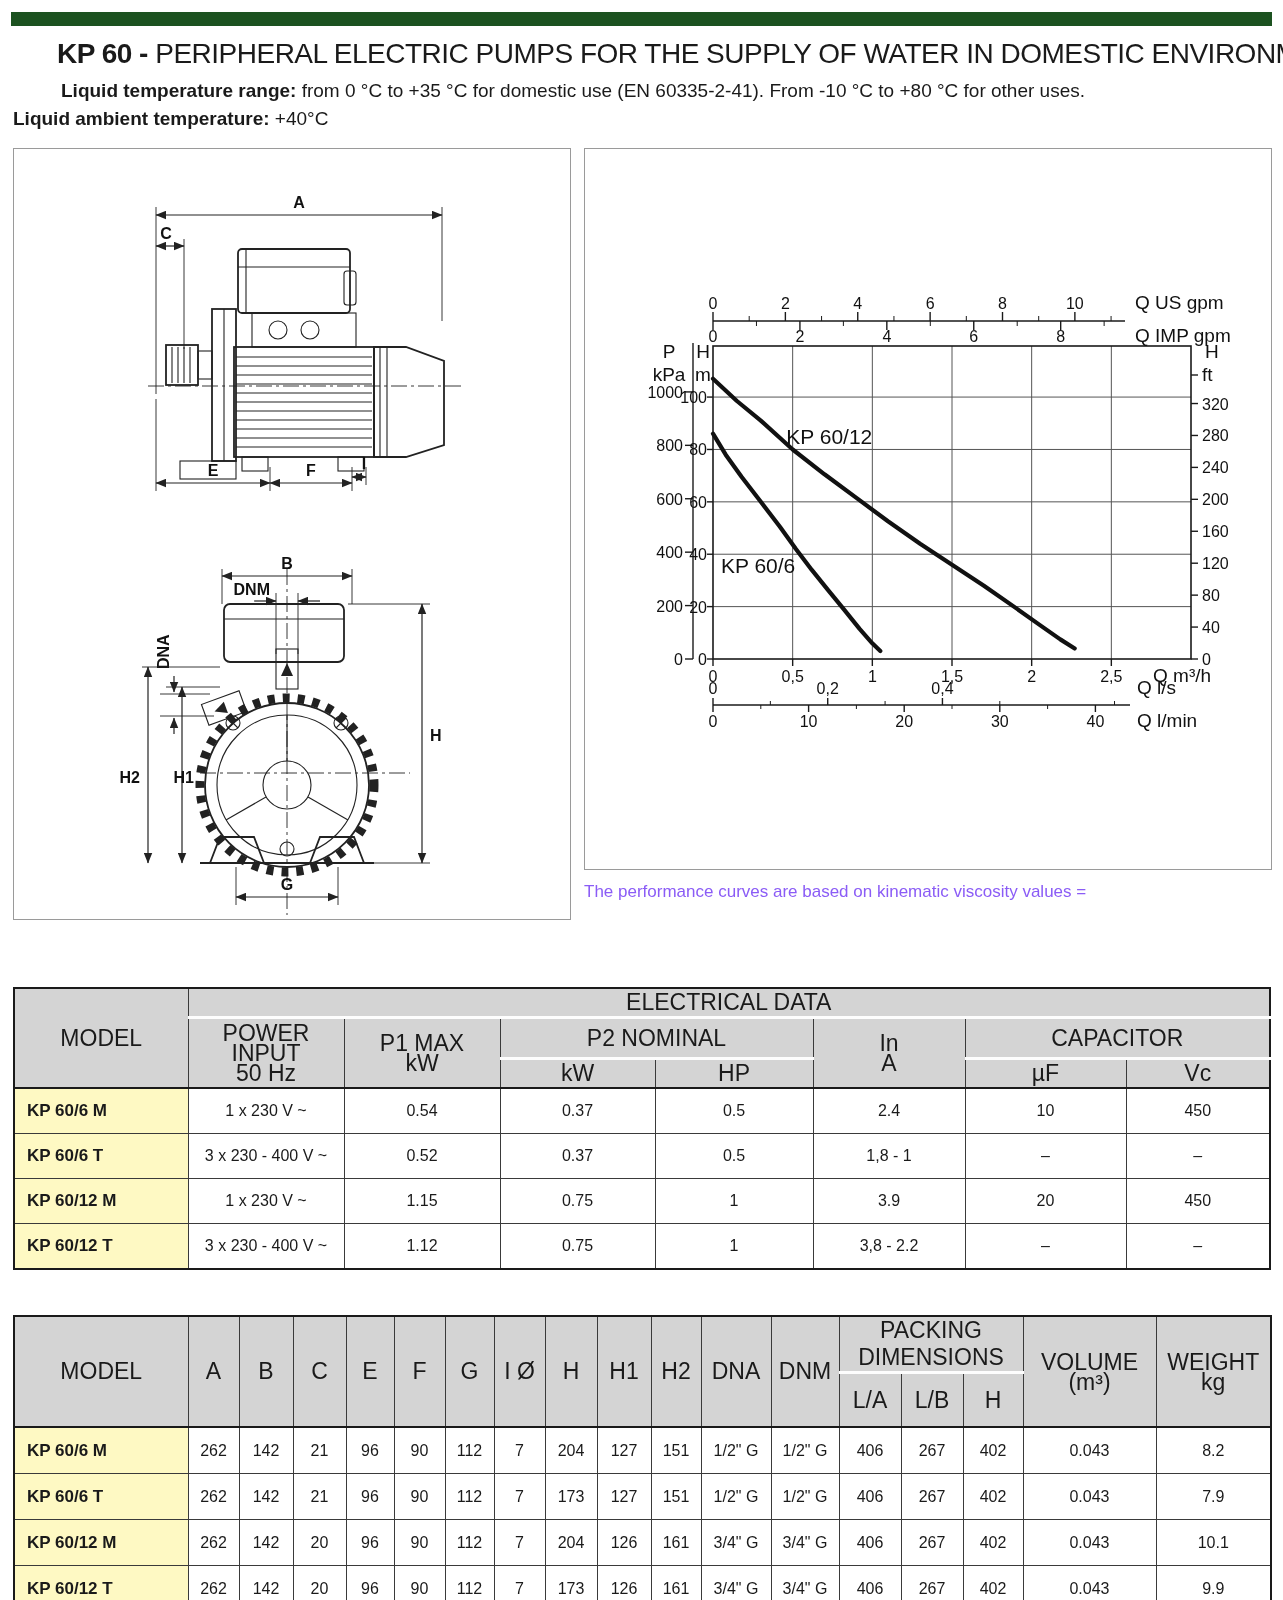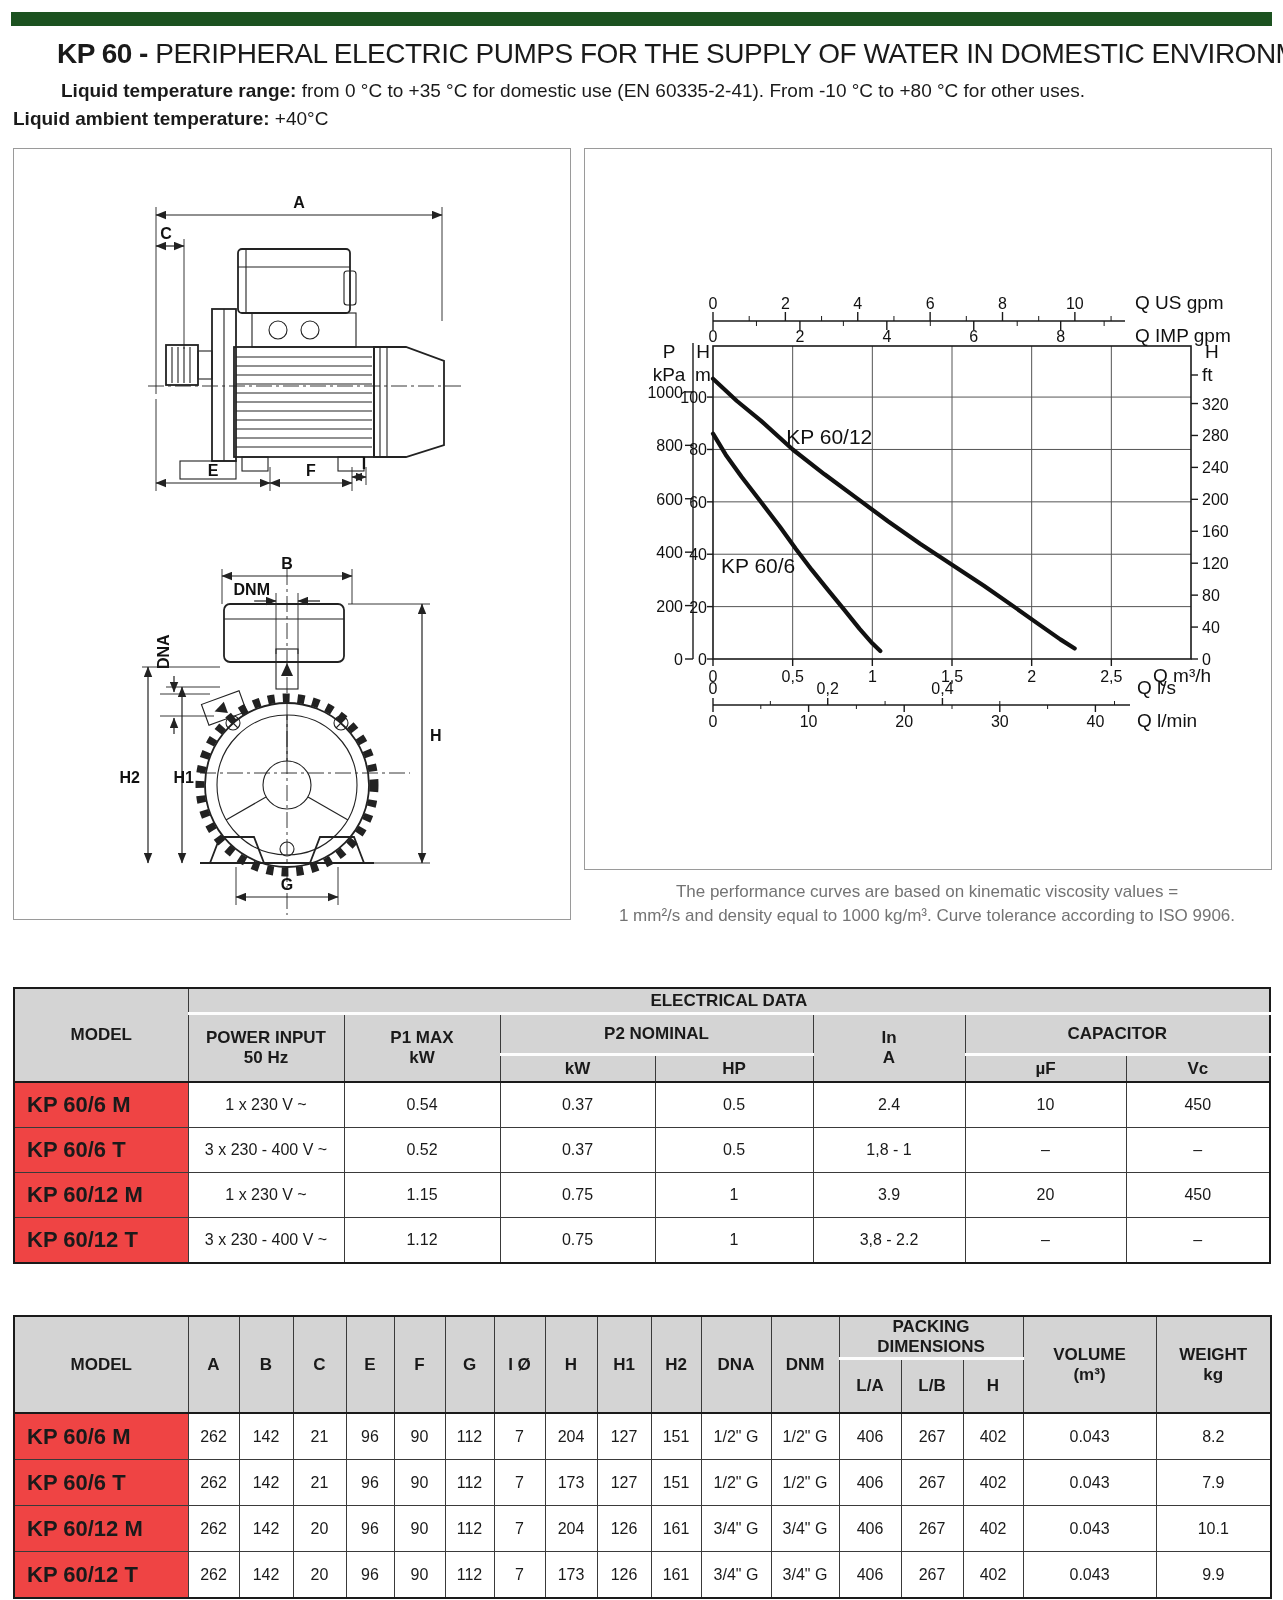--- a/index.html
+++ b/index.html
@@ -10,43 +10,43 @@
   .title .model{font-weight:bold;margin-left:44px;}
   .title .rest{font-weight:normal;}
   .spec{position:absolute;left:13px;font-size:19px;white-space:nowrap;}
   .spec b{font-weight:bold;}
   #spec1{top:80px;margin-left:48px;}
   #spec2{top:108px;}
 
   .figure-box{position:absolute;border:1px solid #9a9a9a;background:#fff;}
   #left-box{left:13px;top:148px;width:556px;height:770px;}
   #right-box{left:584px;top:148px;width:686px;height:720px;}
-  .note{position:absolute;left:584px;top:880px;width:686px;text-align:center;
-        font-size:17px;line-height:24px;color:#737373;}
+  .note{position:absolute;left:584px;top:880px;width:686px;text-align:left;
+        font-size:17px;line-height:24px;color:#8b5cf6;}
 
   svg text{font-family:"Liberation Sans",sans-serif;}
   .dlabel{font-size:16px;font-weight:bold;fill:#111;}
   .dim{stroke:#222;stroke-width:1.2;fill:none;}
   .ext{stroke:#222;stroke-width:0.9;fill:none;}
   .cl{stroke:#222;stroke-width:0.9;fill:none;stroke-dasharray:16 4 3 4;}
   .body{stroke:#222;stroke-width:1.8;fill:none;}
   .body2{stroke:#222;stroke-width:1.1;fill:none;}
   .fin{stroke:#222;stroke-width:9;fill:none;stroke-dasharray:7 8;}
 
   table.data-table{border-collapse:collapse;table-layout:fixed;position:absolute;left:13px;
         border:2px solid #1a1a1a;background:#fff;}
   #elec-table{top:987px;width:1256px;}
   #dim-table{top:1315px;width:1257px;}
   .data-table th,.data-table td{border:1px solid #3a3a3a;text-align:center;vertical-align:middle;
         padding:0 2px;overflow:hidden;}
-  .data-table th{background:#d4d4d4;font-weight:bold;font-size:17px;}
+  .data-table th{background:#d4d4d4;font-weight:normal;font-size:23px;}
   .data-table thead{border-bottom:2px solid #1a1a1a;}
   .data-table td{font-size:16px;background:#fff;height:44px;}
-  .data-table td.model-cell{background:#ef4444;text-align:left;padding-left:12px;
-        font-weight:bold;font-size:22px;}
+  .data-table td.model-cell{background:#fef9c3;text-align:left;padding-left:12px;
+        font-weight:bold;font-size:17px;}
   .split{border-bottom:3px solid #fdfdfd !important;}
   tr.h-banner th{height:23px;}
   tr.h-group th{height:38px;}
   tr.h-sub th{height:25px;}
   tr.h-banner2 th{height:38px;margin-left:42px;}
   tr.h-sub2 th{height:52px;margin-left:37px;}
   #dim-table td{height:45px;}
   .th2line div{line-height:20px;}
 </style>
 </head>
@@ -347,21 +347,20 @@
         <text x="552" y="578" text-anchor="start" font-size="19" fill="#111">Q l/min</text>
         <path d="M128.0,229.7 L151.9,252.0 L175.8,271.6 L207.7,300.5 L239.5,325.3 L271.4,348.9 L303.3,372.5 L335.1,394.8 L367.0,415.7 L398.9,436.7 L430.7,458.9 L454.6,475.9 L475.3,490.4 L489.7,499.5" fill="none" stroke="#111" stroke-width="4.2" stroke-linecap="round" stroke-linejoin="round"></path>
         <text x="201.29333333333335" y="295.22175732217573" text-anchor="start" font-size="21" fill="#111">KP 60/12</text>
         <path d="M128.0,284.7 L140.7,305.7 L156.7,328.0 L175.8,352.8 L194.9,377.7 L210.9,400.0 L226.8,420.9 L242.7,440.6 L258.7,460.2 L274.6,479.9 L287.3,494.3 L295.3,502.1" fill="none" stroke="#111" stroke-width="4.2" stroke-linecap="round" stroke-linejoin="round"></path>
         <text x="135.96666666666667" y="423.56485355648533" text-anchor="start" font-size="21" fill="#111">KP 60/6</text>
       </svg>
   </div>
 
   <div class="note">
     <span>The performance curves are based on kinematic viscosity values =</span><br>
-    <span>1 mm²/s and density equal to 1000 kg/m³. Curve tolerance according to ISO 9906.</span>
   </div>
 
   <table class="data-table" id="elec-table">
     <colgroup>
       <col style="width:174px">
         <col style="width:156px">
         <col style="width:156px">
         <col style="width:155px">
       <col style="width:158px">
         <col style="width:152px">

